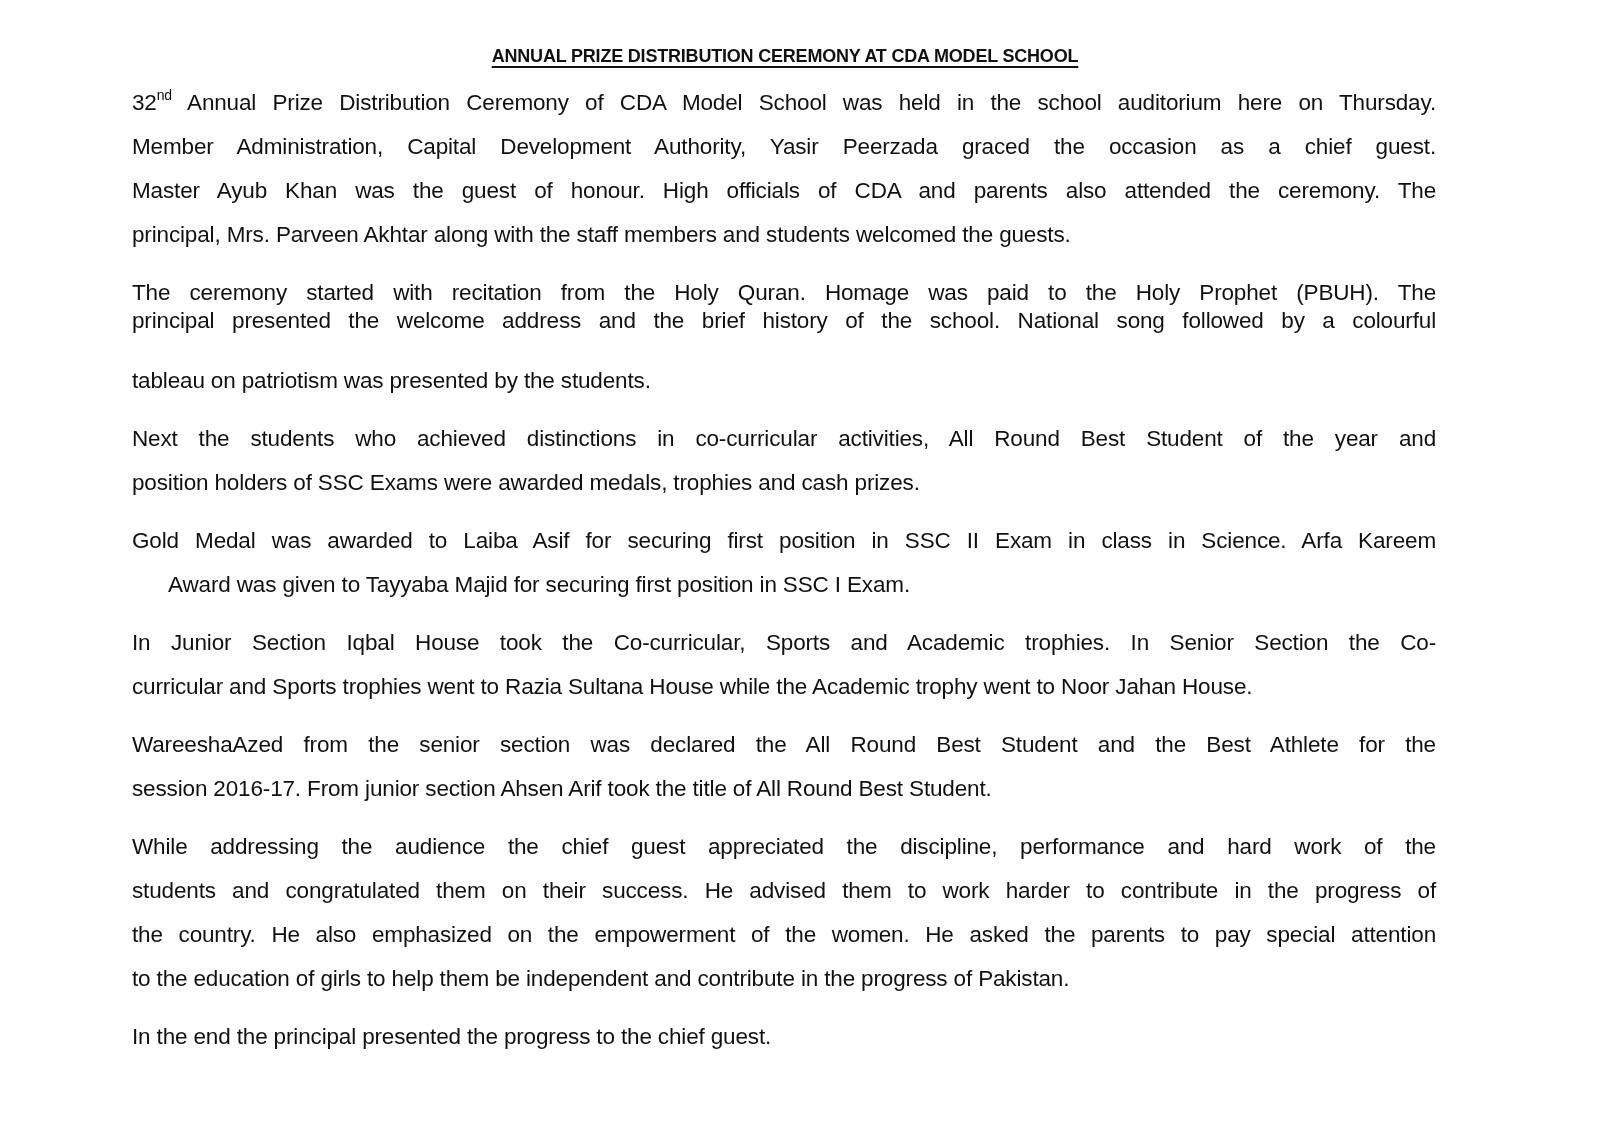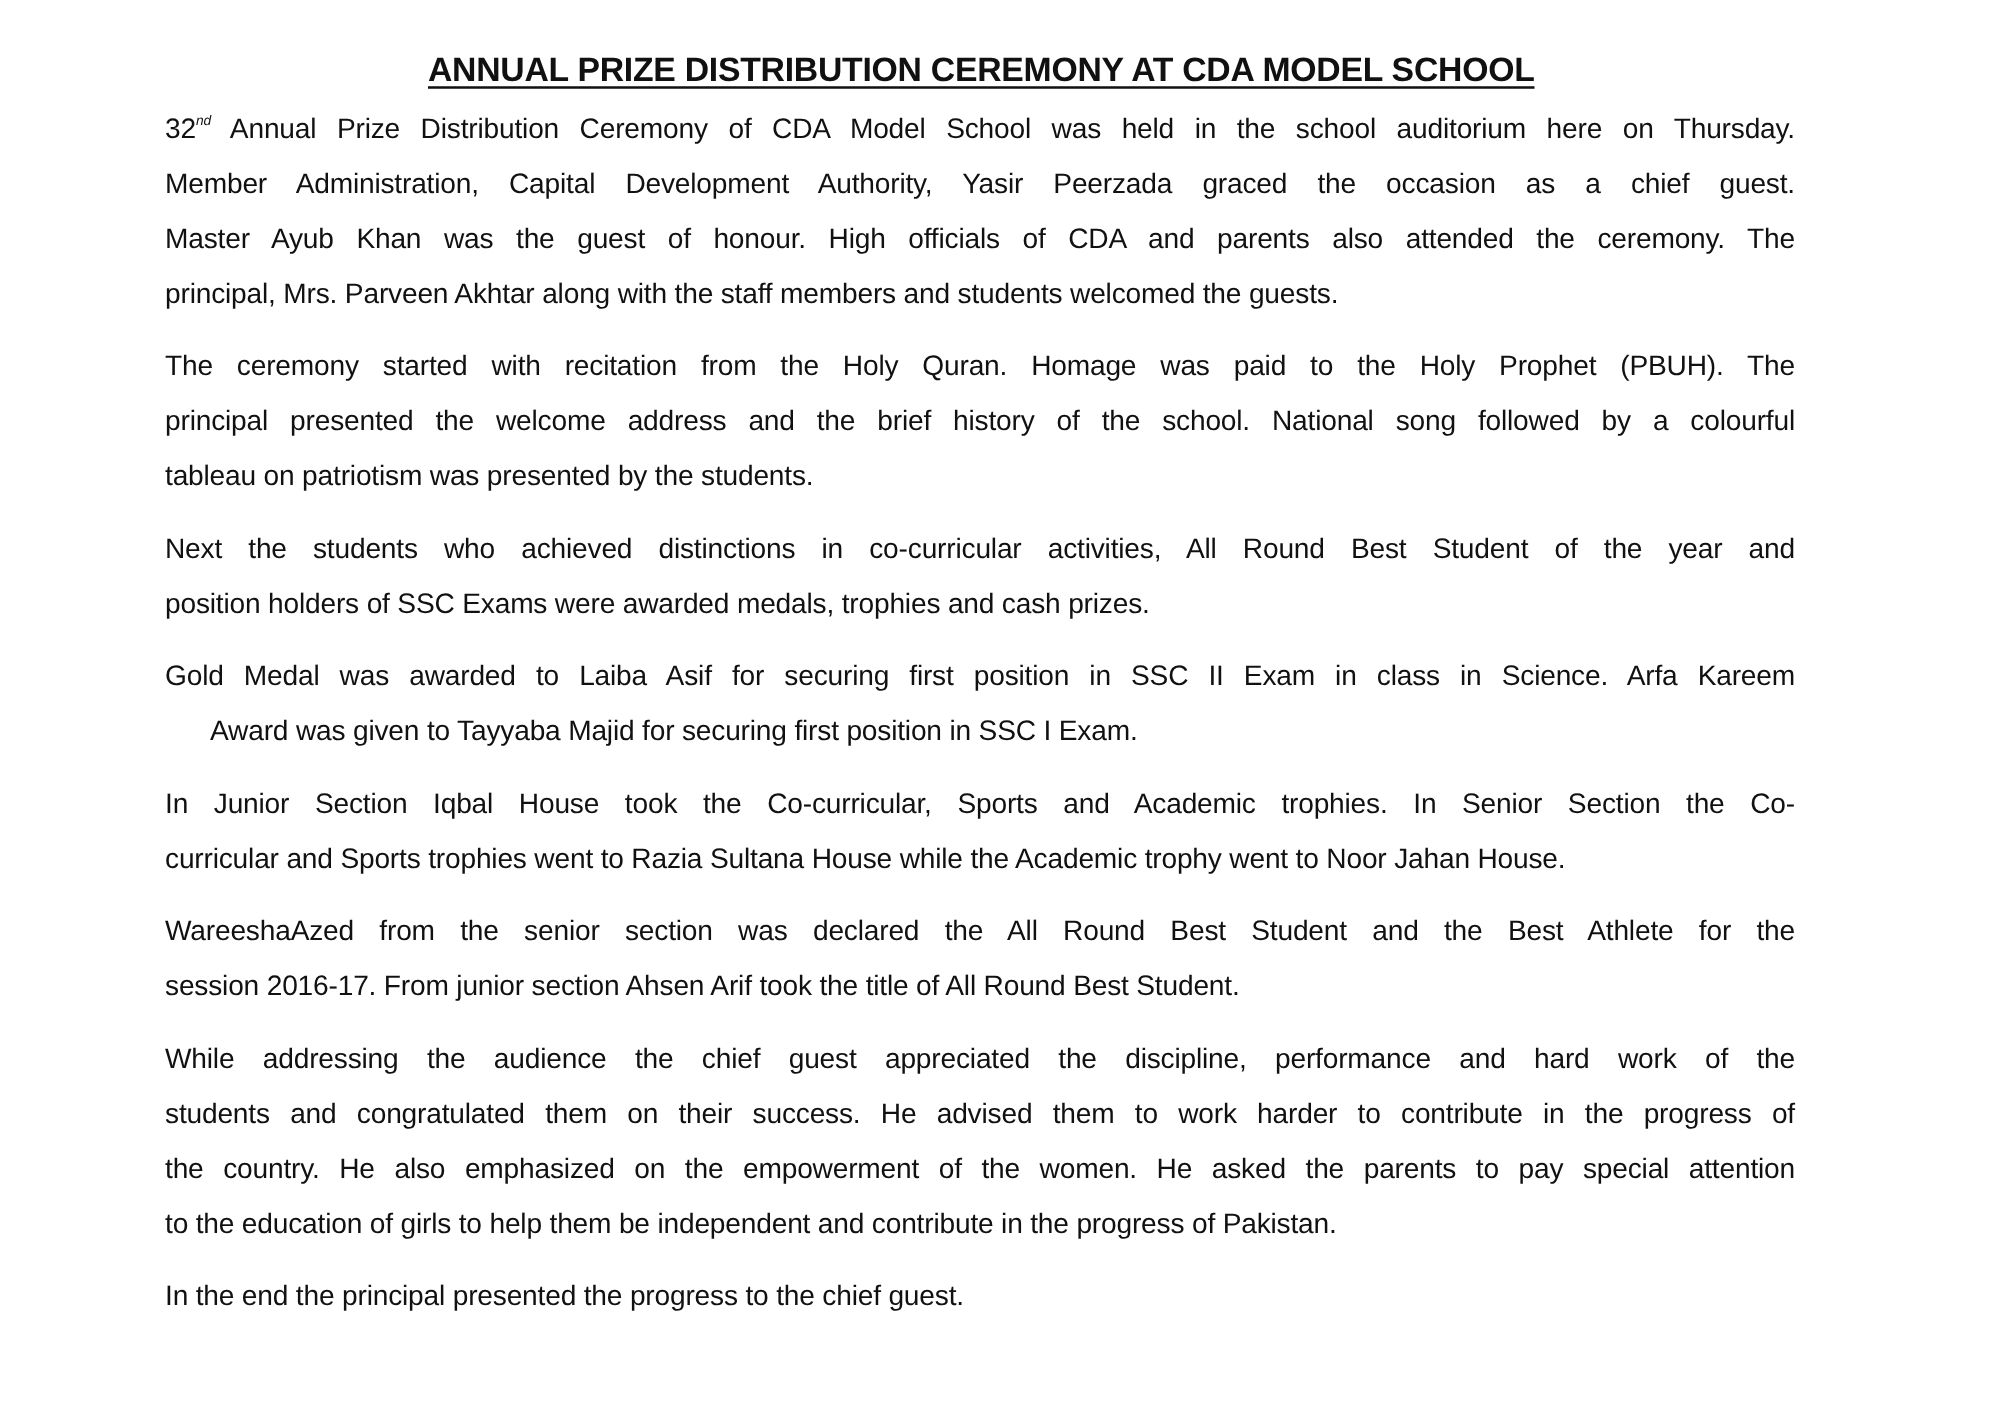--- a/index.html
+++ b/index.html
@@ -15,21 +15,21 @@
     font-family: "Liberation Sans", "DejaVu Sans", sans-serif;
     color: #111111;
   }
   .title {
     position: absolute;
     left: 0;
     width: 1570px;
     top: 40px;
     text-align: center;
     font-weight: bold;
-    font-size: 27px;
+    font-size: 18px;
     letter-spacing: -0.2px;
     line-height: 32px;
   }
   .title span {
     text-decoration: underline;
     text-decoration-thickness: 2px;
     text-underline-offset: 4px;
   }
   .para {
     position: absolute;
@@ -46,44 +46,43 @@
     white-space: nowrap;
     text-align: justify;
     text-align-last: justify;
     letter-spacing: -0.15px;
   }
   .line.last {
     text-align: right;
     text-align-last: left;
   }
   sup {
-    font-size: 11px;
+    font-size: 14px;
     line-height: 0;
     position: relative;
     top: -2px;
-    font-style: italic;
   }
 </style>
 </head>
 <body>
 
 <div class="title">
   <span>ANNUAL PRIZE DISTRIBUTION CEREMONY AT CDA MODEL SCHOOL</span>
 </div>
 
 <div class="para" style="top:88px;">
   <div class="line" style="top:0px;"><span>32</span><sup>nd</sup><span> Annual Prize Distribution Ceremony of CDA Model School was held in the school auditorium here on Thursday.</span></div>
   <div class="line" style="top:44px;">Member Administration, Capital Development Authority, Yasir Peerzada graced the occasion as a chief guest.</div>
   <div class="line" style="top:88px;">Master Ayub Khan was the guest of honour.  High officials of CDA and parents also attended the ceremony. The</div>
   <div class="line last" style="top:132px;">principal, Mrs. Parveen Akhtar along with the staff members and students welcomed the guests.</div>
 </div>
 
 <div class="para" style="top:278px;">
   <div class="line" style="top:0px;">The ceremony started with recitation from the Holy Quran. Homage was paid to the Holy Prophet (PBUH).  The</div>
-  <div class="line" style="top:44px;">principal presented the welcome address and the brief history of the school. National song followed by a colourful</div>
+  <div class="line" style="top:28px;">principal presented the welcome address and the brief history of the school. National song followed by a colourful</div>
   <div class="line last" style="top:88px;">tableau on patriotism was presented by the students.</div>
 </div>
 
 <div class="para" style="top:424px;">
   <div class="line" style="top:0px;">Next the students who achieved distinctions in co-curricular activities, All Round Best Student of the year and</div>
   <div class="line last" style="top:44px;">position holders of SSC Exams were awarded medals, trophies and cash prizes.</div>
 </div>
 
 <div class="para" style="top:526px;">
   <div class="line" style="top:0px;">Gold Medal was awarded to Laiba Asif for securing first position in SSC II Exam in class in Science. Arfa Kareem</div>

